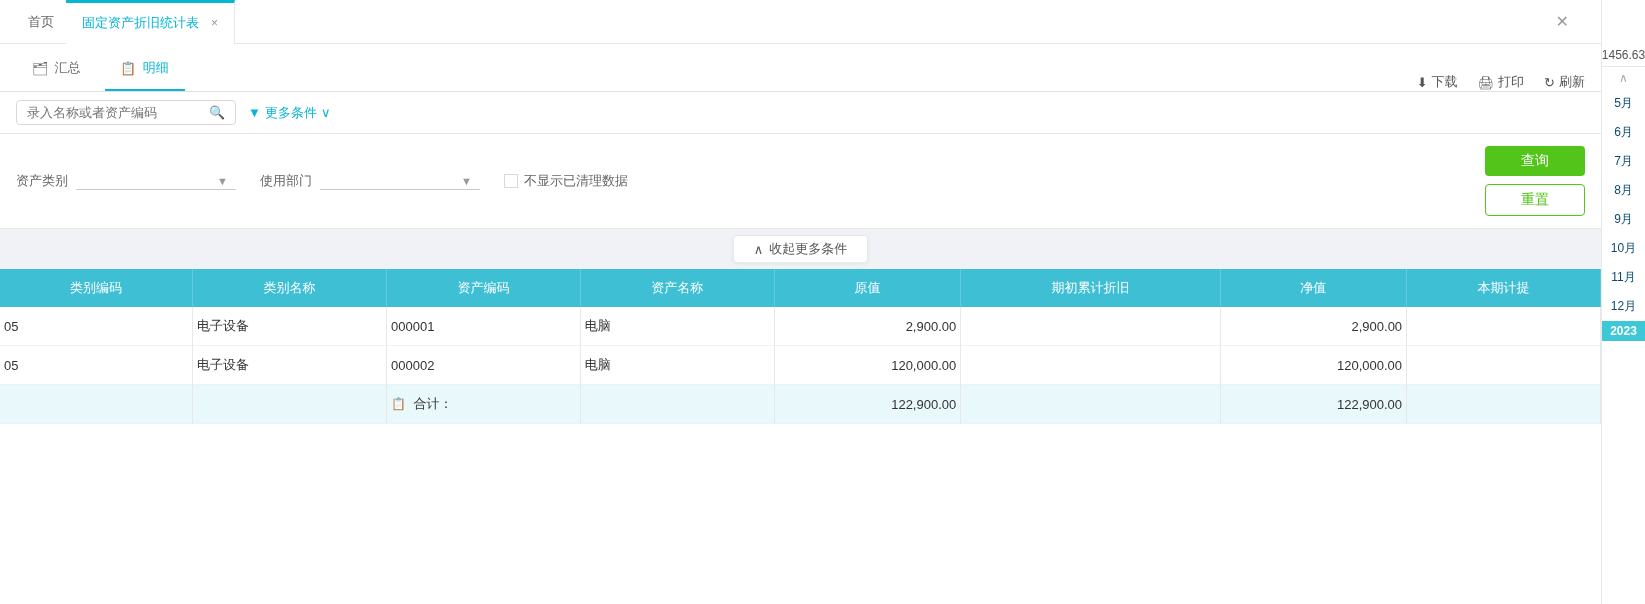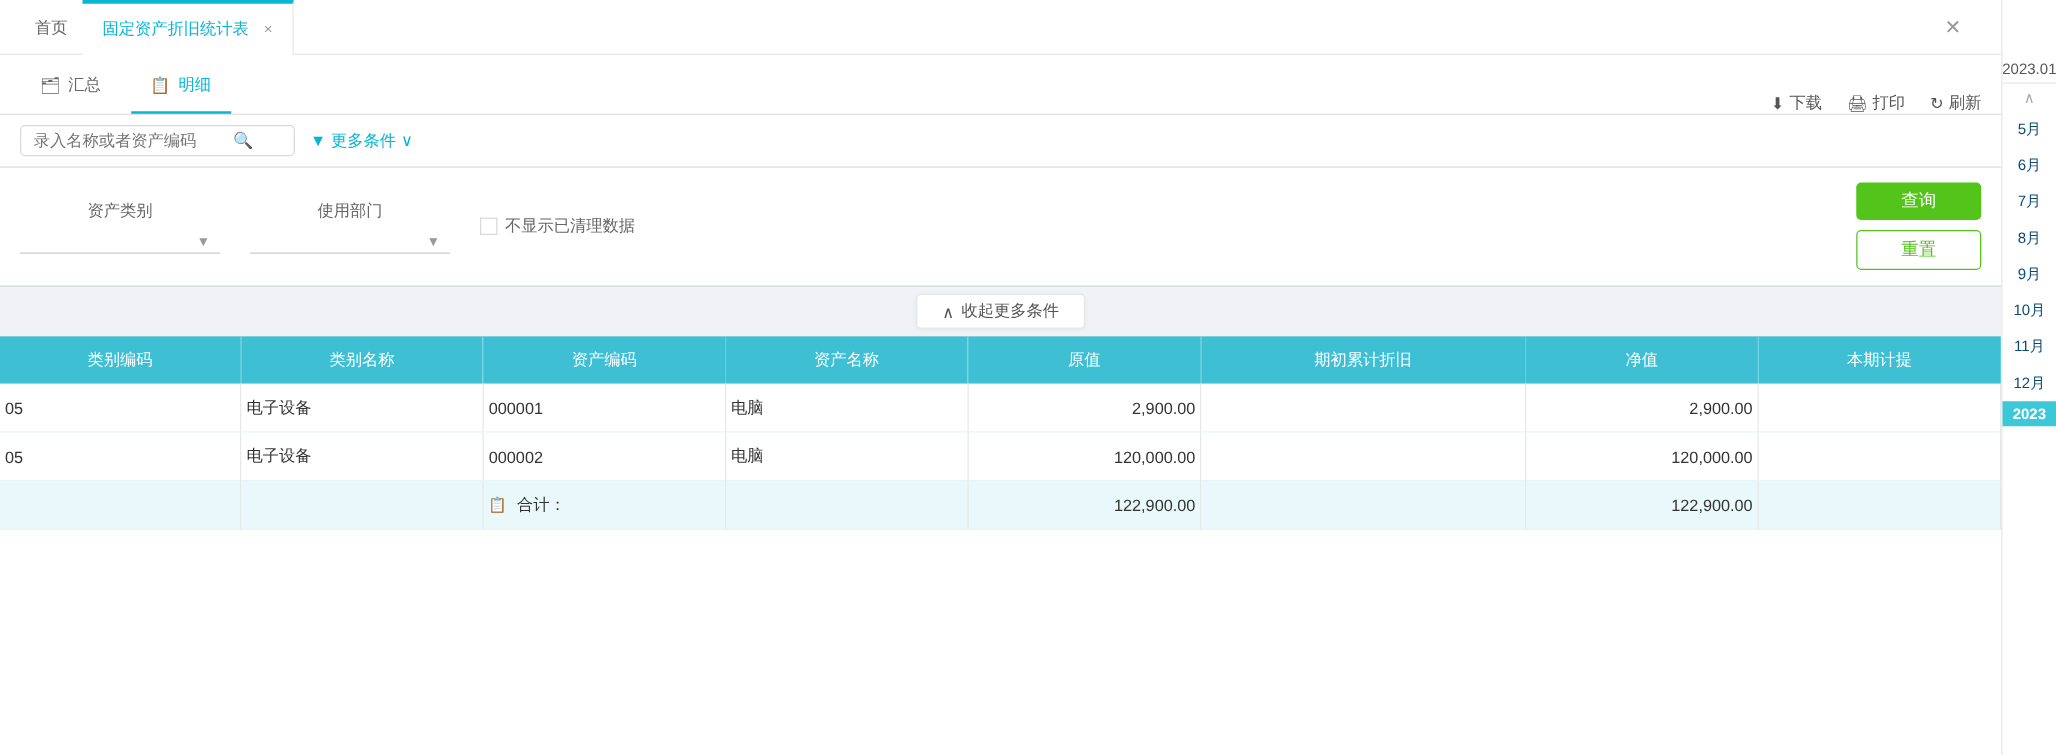--- a/index.html
+++ b/index.html
@@ -108,21 +108,21 @@
       padding: 8px 16px;
       gap: 12px;
       border-bottom: 1px solid #e8e8e8;
     }
     .search-input-wrap {
       display: flex;
       align-items: center;
       border: 1px solid #d9d9d9;
       border-radius: 4px;
       padding: 4px 10px;
-      gap: 0;
+      gap: 22px;
       width: 220px;
       background: #fff;
     }
     .search-input-wrap input {
       border: none;
       outline: none;
       font-size: 13px;
       color: #999;
       width: 160px;
       background: transparent;
@@ -142,21 +142,20 @@
       padding: 12px 16px;
       display: flex;
       align-items: center;
       gap: 24px;
       border-bottom: 1px solid #e8e8e8;
     }
     .filter-field {
       display: flex;
       align-items: center;
       gap: 8px;
-      flex-direction: column;
     }
     .filter-label {
       font-size: 13px;
       color: #666;
       white-space: nowrap;
     }
     .filter-select {
       display: flex;
       align-items: center;
       border-bottom: 1px solid #ccc;
@@ -453,21 +452,21 @@
           <td class="num"></td>
           <td class="num">122,900.00</td>
           <td class="num"></td>
         </tr>
       </tbody>
     </table>
   </div>
 </div>
 
 <div class="right-sidebar">
-  <div class="sidebar-period">2023.01</div>
+  <div class="sidebar-period">1456.63</div>
   <div class="sidebar-scroll-up">∧</div>
   <div class="sidebar-month">5月</div>
   <div class="sidebar-month">6月</div>
   <div class="sidebar-month">7月</div>
   <div class="sidebar-month">8月</div>
   <div class="sidebar-month">9月</div>
   <div class="sidebar-month">10月</div>
   <div class="sidebar-month">11月</div>
   <div class="sidebar-month">12月</div>
   <div class="sidebar-year-badge">2023</div>

